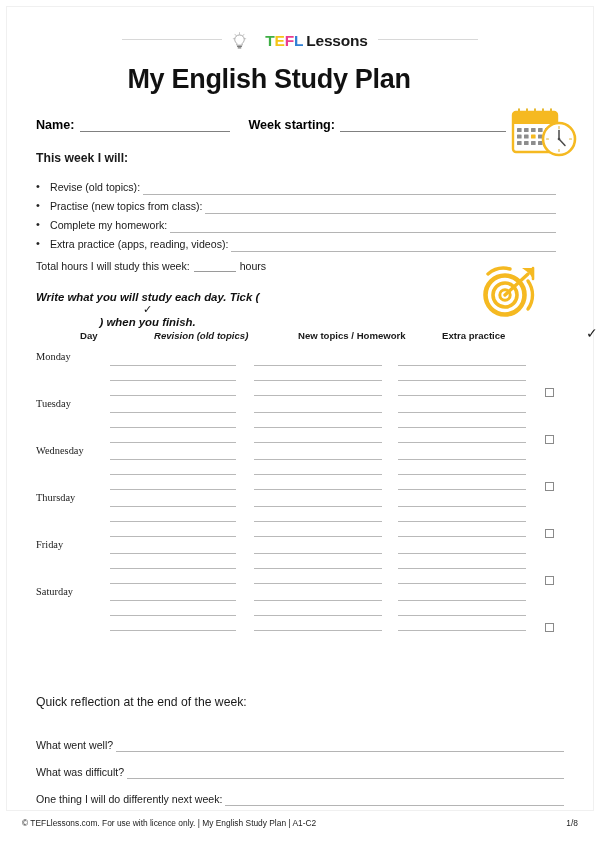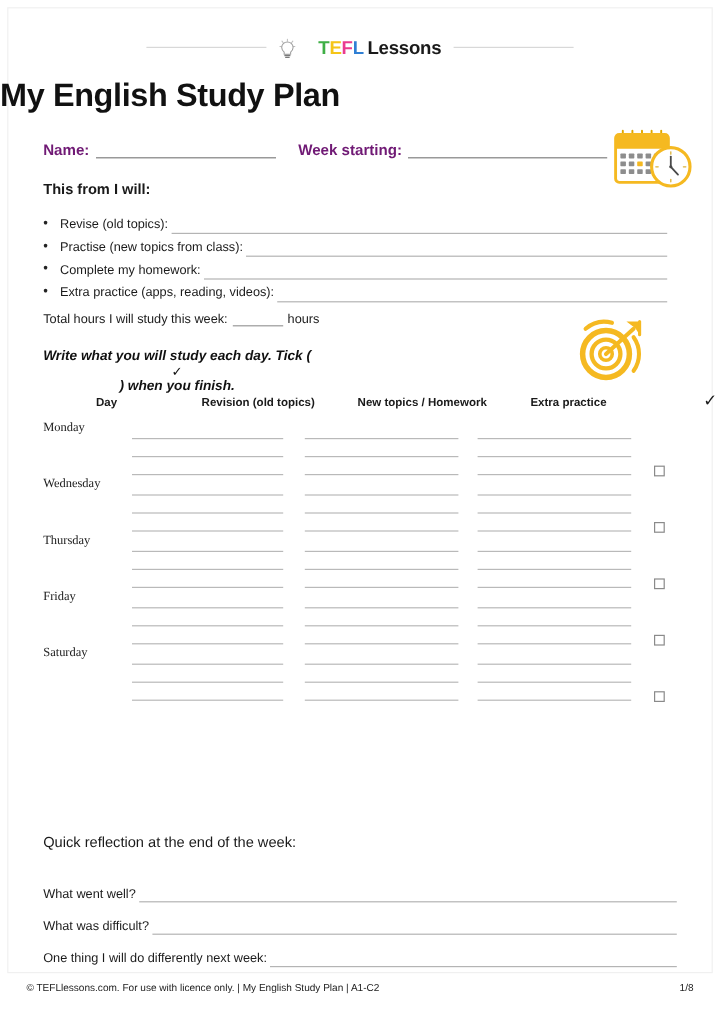--- a/index.html
+++ b/index.html
@@ -70,40 +70,41 @@
   .brand-text .l3 { color: #ea3b8f; }
   .brand-text .l4 { color: #2f7fd4; }
   .brand-text .lessons { color: #1a1a1a; margin-left: 3px; }
 
   
   .doc-title {
     position: absolute;
     top: 64px;
     left: 0;
     width: 474px;
-    text-align: left;
+    text-align: center;
     font-size: 27px;
     font-weight: bold;
     color: #111111;
     letter-spacing: -0.3px;
+    padding-left: 32px;
   }
 
   
   .id-row {
     position: absolute;
     left: 36px;
     top: 118px;
     width: 470px;
     display: flex;
     align-items: flex-end;
   }
   .id-label {
     font-size: 12.6px;
     font-weight: bold;
-    color: #701a75;
+    color: #000000;
     white-space: nowrap;
   }
   .id-blank {
     flex: 0 0 auto;
     border-bottom: 1.2px solid #808080;
     height: 13px;
     margin-left: 5px;
   }
   .id-blank.name { width: 150px; }
   .id-blank.week { width: 166px; }
@@ -221,21 +222,21 @@
   .plan-head .hcell {
     position: absolute;
     font-size: 9.6px;
     font-weight: bold;
     color: #1a1a1a;
     white-space: nowrap;
     top: 0;
     padding-left: 44px;
   }
   .hcell.c0 { left: 0px; }
-  .hcell.c1 { left: 88px; }
+  .hcell.c1 { left: 74px; font-style: italic; }
   .hcell.c2 { left: 218px; }
   .hcell.c3 { left: 362px; }
   .hcell.c4 {
     left: 506px;
     font-size: 14px;
     top: -5px;
     font-weight: normal;
   }
 
   .day-row {
@@ -408,21 +409,21 @@
         <line x1="61.5" y1="33" x2="63.5" y2="33"></line>
       </g>
       <g stroke="#4a4a4a" stroke-width="1.5" stroke-linecap="round">
         <line x1="51" y1="33" x2="51" y2="24.5"></line>
         <line x1="51" y1="33" x2="57" y2="39.5"></line>
       </g>
       <circle cx="51" cy="33" r="1.3" fill="#4a4a4a"></circle>
     </svg>
   </div>
 
-  <div class="intro-label">This from I will:</div>
+  <div class="intro-label">This week I will:</div>
 
   <div class="bullets">
     <div class="bullet-row">
       <span class="bullet-dot">•</span>
       <span class="bullet-text">Revise (old topics):</span>
       <span class="bullet-line"></span>
     </div>
     <div class="bullet-row">
       <span class="bullet-dot">•</span>
       <span class="bullet-text">Practise (new topics from class):</span>
@@ -488,20 +489,35 @@
         <i class="wline col2 r1"></i>
         <i class="wline col2 r2"></i>
         <i class="wline col2 r3"></i>
         <i class="wline col3 r1"></i>
         <i class="wline col3 r2"></i>
         <i class="wline col3 r3"></i>
       </span>
       <span class="day-check"></span>
     </div>
 
+    <div class="day-row">
+      <span class="day-name">Tuesday</span>
+      <span class="writing-lines">
+        <i class="wline col1 r1"></i>
+        <i class="wline col1 r2"></i>
+        <i class="wline col1 r3"></i>
+        <i class="wline col2 r1"></i>
+        <i class="wline col2 r2"></i>
+        <i class="wline col2 r3"></i>
+        <i class="wline col3 r1"></i>
+        <i class="wline col3 r2"></i>
+        <i class="wline col3 r3"></i>
+      </span>
+      <span class="day-check"></span>
+    </div>
 
     <div class="day-row">
       <span class="day-name">Wednesday</span>
       <span class="writing-lines">
         <i class="wline col1 r1"></i>
         <i class="wline col1 r2"></i>
         <i class="wline col1 r3"></i>
         <i class="wline col2 r1"></i>
         <i class="wline col2 r2"></i>
         <i class="wline col2 r3"></i>

